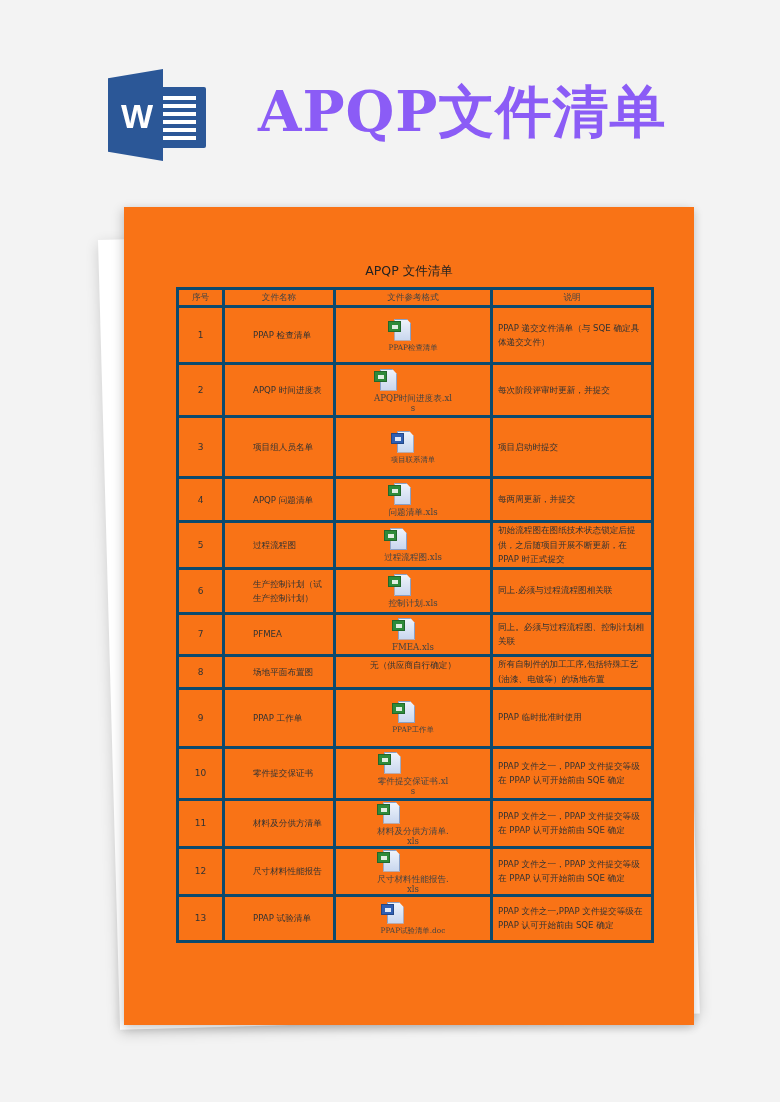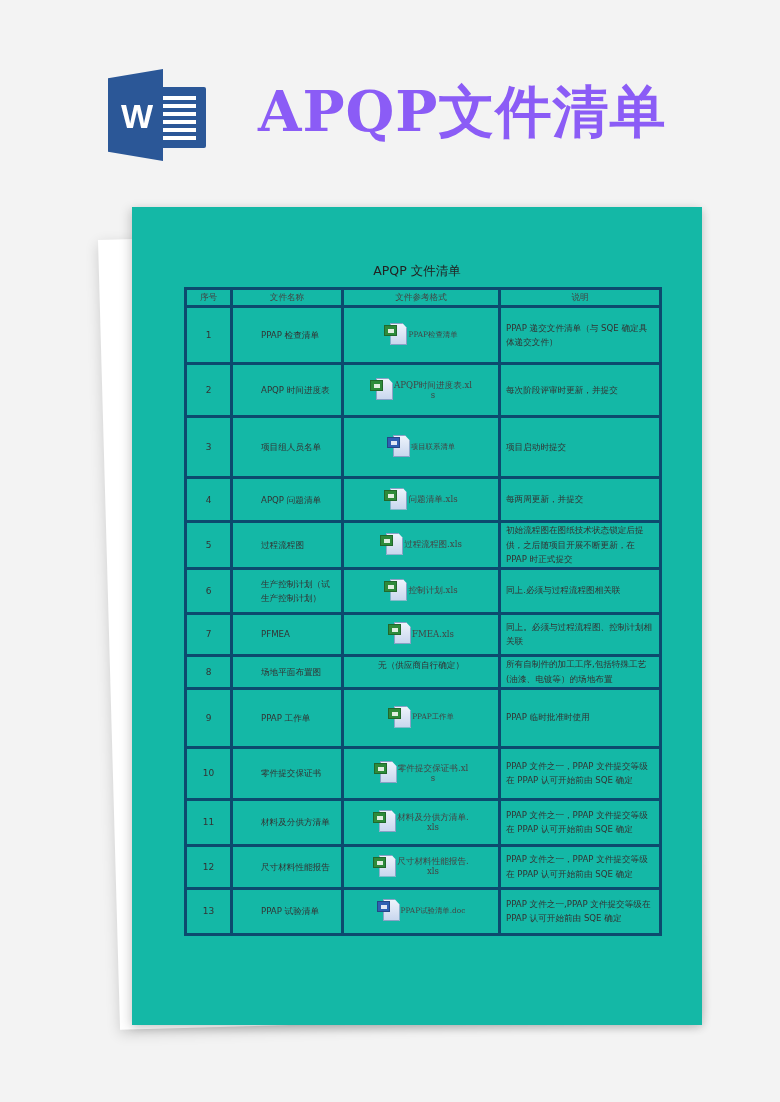--- a/index.html
+++ b/index.html
@@ -39,22 +39,22 @@
   }
 
   
   .paper-back {
     position: absolute; left: 98px; top: 240px; width: 580px; height: 790px;
     background: #fff;
     transform: rotate(-1.6deg); transform-origin: 0 0;
     box-shadow: 0 4px 14px rgba(0,0,0,0.16);
   }
   .paper {
-    position: absolute; left: 132px; top: 207px; width: 570px; height: 818px;
-    background: #14b8a6;
+    position: absolute; left: 124px; top: 207px; width: 570px; height: 818px;
+    background: #f97316;
     box-shadow: -3px 2px 10px rgba(0,0,0,0.14), 2px 3px 8px rgba(0,0,0,0.10);
   }
   .paper-title {
     position: absolute; left: 0; top: 56px; width: 570px; text-align: center;
     font-size: 12.5px; line-height: 16px; color: #222;
   }
 
   
   .doc-table {
     position: absolute; left: 52px; top: 80px;
@@ -63,21 +63,21 @@
   }
   .doc-table th, .doc-table td {
     border: 3px solid #0c4a6e; vertical-align: middle; padding: 0 5px;
   }
   .doc-table th { height: 18px; font-weight: normal; text-align: center; color: #444; }
   .doc-table td.num { text-align: center; font-size: 9px; }
   .doc-table td.name { line-height: 14px; padding-left: 28px; }
   .doc-table td.desc { line-height: 14.5px; }
   .doc-table td.fmt { text-align: center; padding: 0 3px; position: relative; }
 
-  .file-obj { display: inline-flex; flex-direction: row; align-items: center; }
+  .file-obj { display: inline-flex; flex-direction: column; }
   .file-icon { position: relative; width: 24px; height: 24px; margin-bottom: 1px; }
   .file-icon .page {
     position: absolute; left: 6px; top: 1px; width: 17px; height: 22px;
     background: linear-gradient(#eef3fb, #c9d7ee);
     border: 1px solid #8aa0c6;
     clip-path: polygon(0 0, 70% 0, 100% 25%, 100% 100%, 0 100%);
   }
   .file-icon .badge {
     position: absolute; left: 0; top: 3px; width: 13px; height: 11px;
     border: 1px solid rgba(0,0,0,0.25);

